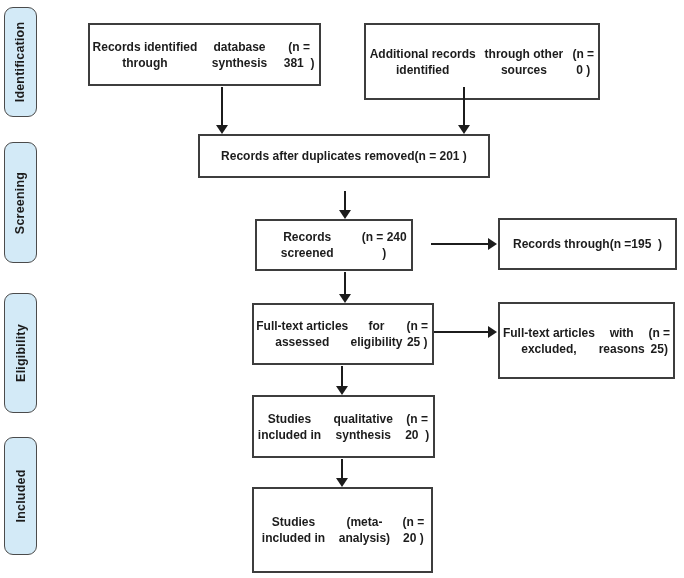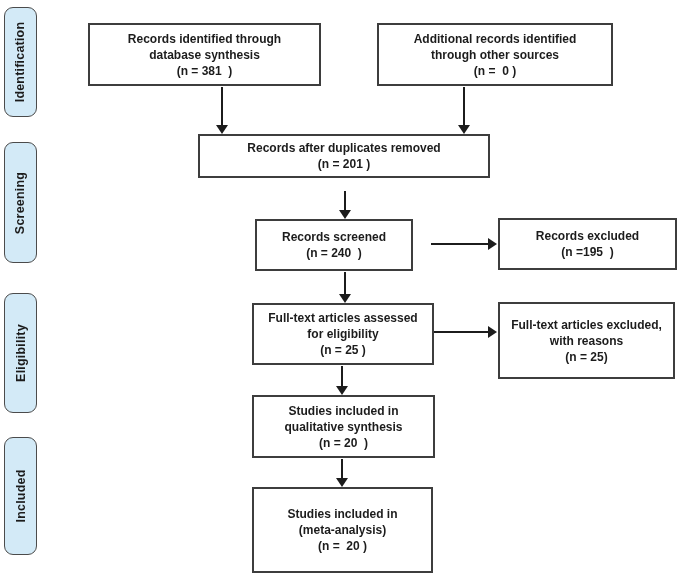--- a/index.html
+++ b/index.html
@@ -31,21 +31,21 @@
     transform:rotate(-90deg);
     white-space:nowrap;
     font-size:12.5px;
     font-weight:bold;
     letter-spacing:.2px;
   }
   .fbox{
     position:absolute;
     background:var(--bg);
     border:2px solid var(--box-border);
-    display:flex;flex-direction:column;
+    display:flex;flex-direction:row;
     align-items:center;justify-content:center;
     text-align:center;
     font-size:12px;
     font-weight:600;
     line-height:16px;
   }
   .fbox .ln{white-space:pre-wrap;}
   .vline{position:absolute;width:1.7px;background:var(--arrow);}
   .hline{position:absolute;height:1.7px;background:var(--arrow);}
   .head-down{
@@ -78,38 +78,38 @@
   <div class="stage" style="left:4px;top:437px;width:33px;height:118px">
     <span>Included</span>
   </div>
 
   <div class="fbox" style="left:88px;top:23px;width:233px;height:63px">
     <div class="ln">Records identified through</div>
     <div class="ln">database synthesis</div>
     <div class="ln">(n = 381  )</div>
   </div>
 
-  <div class="fbox" style="left:377px;top:23px;width:236px;height:63px">
+  <div class="fbox" style="left:364px;top:23px;width:236px;height:77px">
     <div class="ln">Additional records identified</div>
     <div class="ln">through other sources</div>
     <div class="ln">(n =  0 )</div>
   </div>
 
   <div class="fbox" style="left:198px;top:134px;width:292px;height:44px">
     <div class="ln">Records after duplicates removed</div>
     <div class="ln">(n = 201 )</div>
   </div>
 
   <div class="fbox" style="left:255px;top:219px;width:158px;height:52px">
     <div class="ln">Records screened</div>
     <div class="ln">(n = 240  )</div>
   </div>
 
   <div class="fbox" style="left:498px;top:218px;width:179px;height:52px">
-    <div class="ln">Records excluded</div>
+    <div class="ln">Records through</div>
     <div class="ln">(n =195  )</div>
   </div>
 
   <div class="fbox" style="left:252px;top:303px;width:182px;height:62px">
     <div class="ln">Full-text articles assessed</div>
     <div class="ln">for eligibility</div>
     <div class="ln">(n = 25 )</div>
   </div>
 
   <div class="fbox" style="left:498px;top:302px;width:177px;height:77px">

